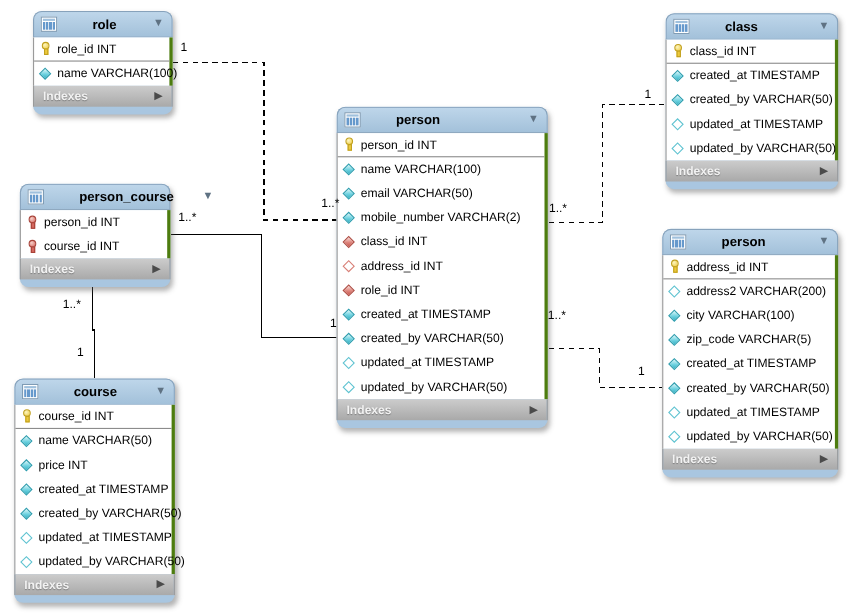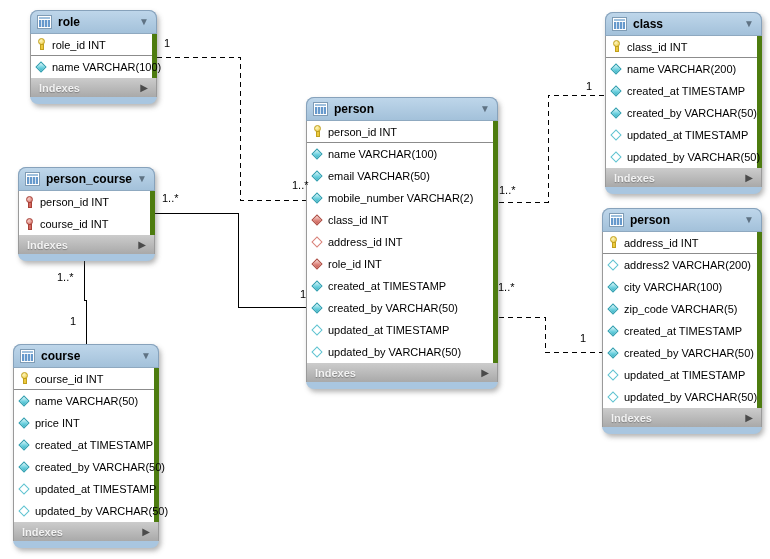--- a/index.html
+++ b/index.html
@@ -17,29 +17,29 @@
   }
   
   .table{
     position:absolute;z-index:2;border-radius:8px;background:#a9c6e0;
     padding-bottom:7px;box-shadow:2px 3px 5px rgba(90,90,90,.45);
   }
   .thead{
     height:24px;border-radius:8px 8px 0 0;box-sizing:border-box;
     background:linear-gradient(#bed6ea,#a3c1da);
     border:1px solid #87a2bb;border-bottom:1px solid #8fa9c0;
-    display:flex;align-items:center;
+    display:flex;align-items:center;gap:26px;
   }
   .ttitle{font-size:12px;font-weight:bold;color:#000;flex:1 1 auto;}
   .tcollapse{font-size:10px;color:#5f7283;margin-right:7px;line-height:10px;}
   .ticon{width:13px;height:12px;background:#fff;border:1px solid #7f9cb5;margin:0 6px 0 6px;position:relative;flex:none;}
   .ticon::after{content:"";position:absolute;left:1px;right:1px;top:1px;height:2px;background:#9fc0dd;}
   .ticon::before{content:"";position:absolute;left:1px;right:1px;top:4px;bottom:1px;
     background:repeating-linear-gradient(90deg,#6699cc 0 2px,#d4e2f0 2px 3px);}
-  .tbody{background:#fff;border-left:1px solid #9a9a9a;border-right:5px solid #4d7c0f;}
+  .tbody{background:#fff;border-left:1px solid #9a9a9a;border-right:3px solid #4d7c0f;}
   .field{height:22px;display:flex;align-items:center;padding:0 4px 0 5px;font-size:11px;color:#000;box-sizing:border-box;}
   .field.sep{border-bottom:1px solid #8c8c8c;}
   .flabel{white-space:nowrap;}
   .tfoot{
     height:19px;box-sizing:border-box;
     background:linear-gradient(#cccccc,#a9a9a9);
     border-left:1px solid #9a9a9a;border-right:1px solid #9a9a9a;
     display:flex;align-items:center;justify-content:space-between;
     padding:0 8px;
   }
@@ -239,24 +239,20 @@
       <span class="ttitle">class</span>
       <span class="tcollapse">▼</span>
     </div>
     <div class="tbody">
       <div class="field sep">
         <span class="ficon" data-icon="pk"></span>
         <span class="flabel">class_id INT</span>
       </div>
       <div class="field">
         <span class="ficon" data-icon="col"></span>
-        <span class="flabel">name VARCHAR(200)</span>
-      </div>
-      <div class="field">
-        <span class="ficon" data-icon="col"></span>
         <span class="flabel">created_at TIMESTAMP</span>
       </div>
       <div class="field">
         <span class="ficon" data-icon="col"></span>
         <span class="flabel">created_by VARCHAR(50)</span>
       </div>
       <div class="field">
         <span class="ficon" data-icon="col-null"></span>
         <span class="flabel">updated_at TIMESTAMP</span>
       </div>

